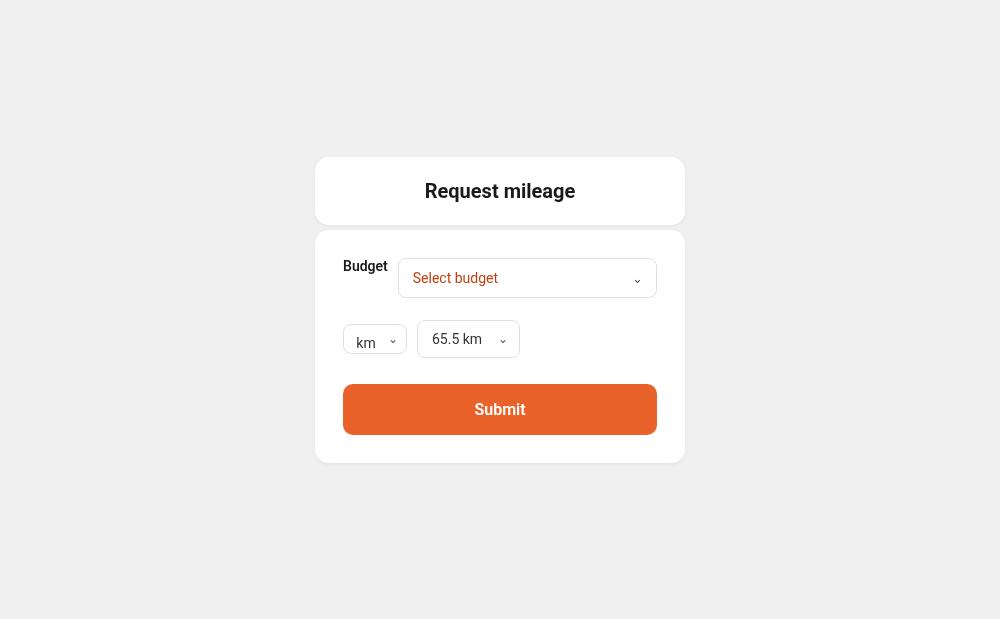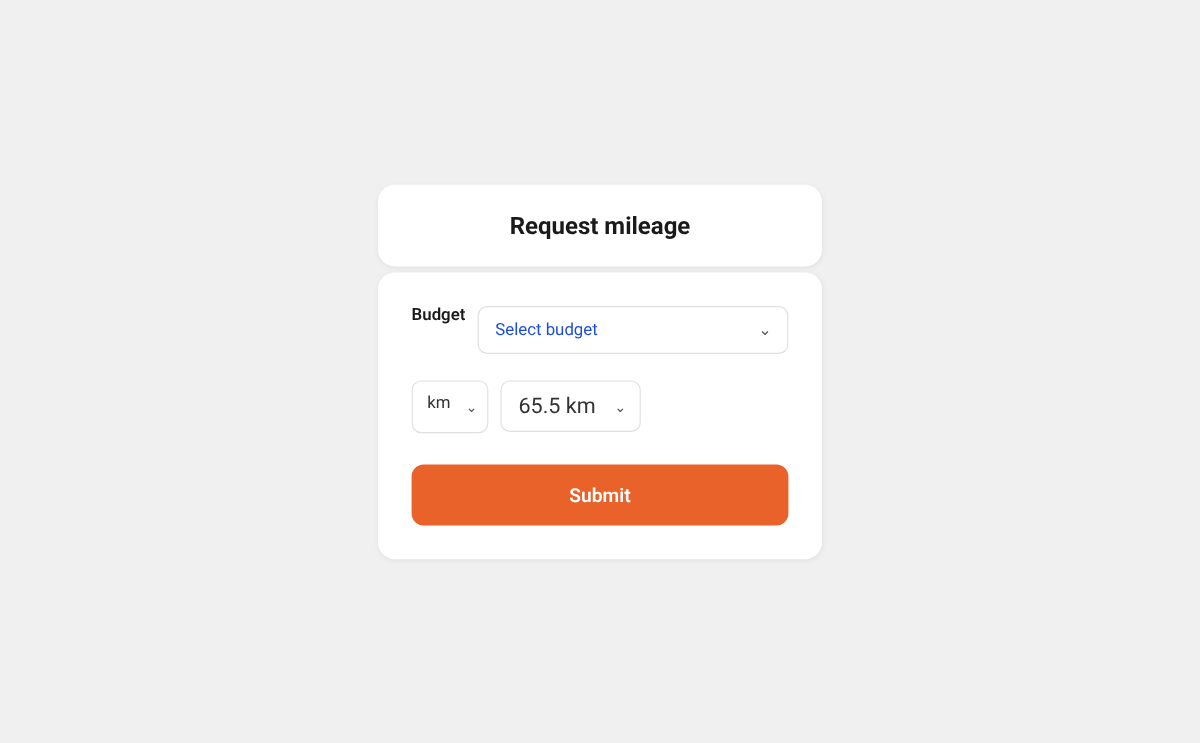--- a/index.html
+++ b/index.html
@@ -70,21 +70,21 @@
       width: 100%;
     }
 
     .select-field {
       width: 100%;
       appearance: none;
       border: 1.5px solid #e0e0e0;
       border-radius: 8px;
       padding: 11px 40px 11px 14px;
       font-size: 14px;
-      color: #1d4ed8;
+      color: #c2410c;
       background: #fff;
       cursor: pointer;
       outline: none;
     }
 
     .chevron-icon {
       position: absolute;
       right: 14px;
       top: 50%;
       transform: translateY(-50%);
@@ -127,26 +127,27 @@
 
     .unit-select-wrapper {
       position: relative;
       flex-shrink: 0;
     }
 
     .unit-select {
       appearance: none;
       border: 1.5px solid #e0e0e0;
       border-radius: 8px;
-      padding: 10px 30px 16px 12px;
+      padding: 10px 30px 2px 12px;
       font-size: 14px;
       color: #333;
       background: #fff;
       cursor: pointer;
       outline: none;
+      text-align: center;
     }
 
     .unit-chevron {
       position: absolute;
       right: 9px;
       top: 50%;
       transform: translateY(-50%);
       pointer-events: none;
       color: #555;
       font-size: 12px;
@@ -156,21 +157,21 @@
       position: relative;
       flex: 1;
     }
 
     .distance-select {
       width: 100%;
       appearance: none;
       border: 1.5px solid #e0e0e0;
       border-radius: 8px;
       padding: 10px 36px 10px 14px;
-      font-size: 18px;
+      font-size: 14px;
       color: #333;
       background: #fff;
       cursor: pointer;
       outline: none;
     }
 
     .distance-chevron {
       position: absolute;
       right: 12px;
       top: 50%;

